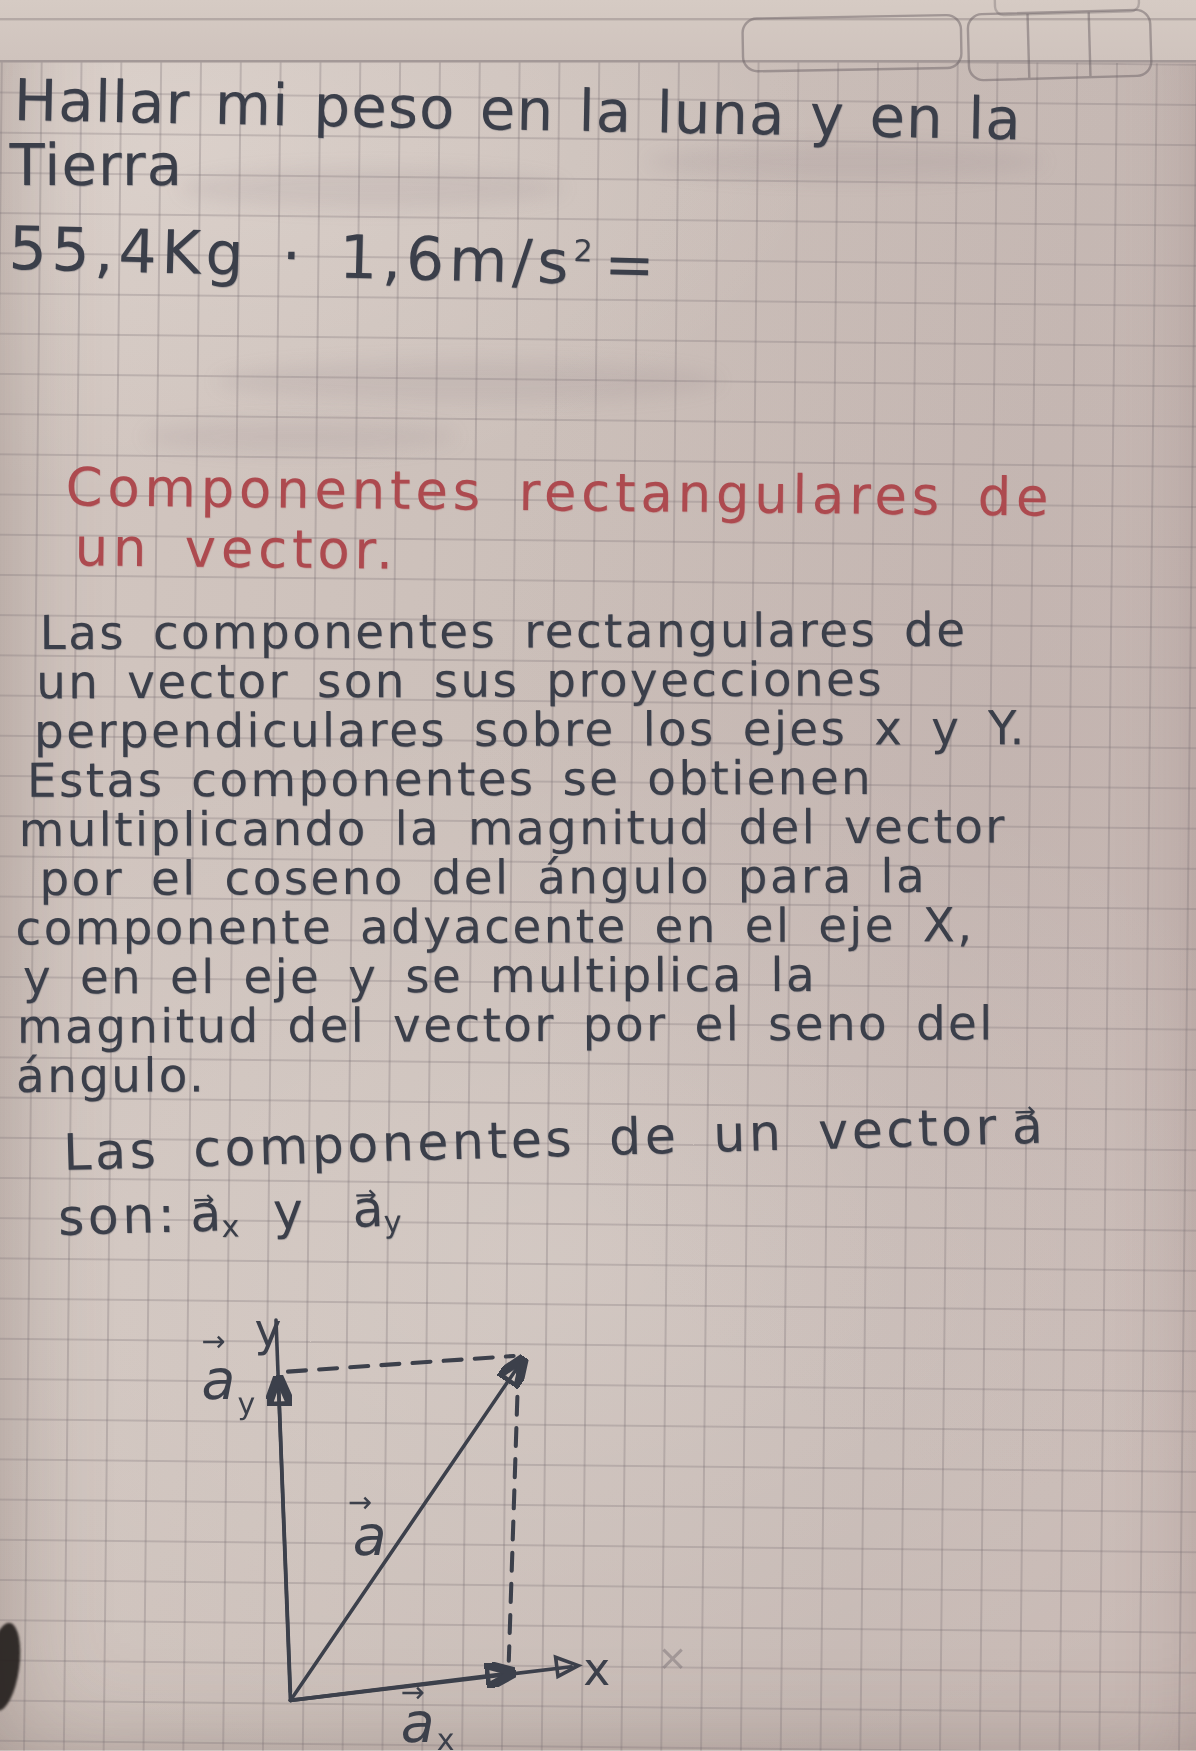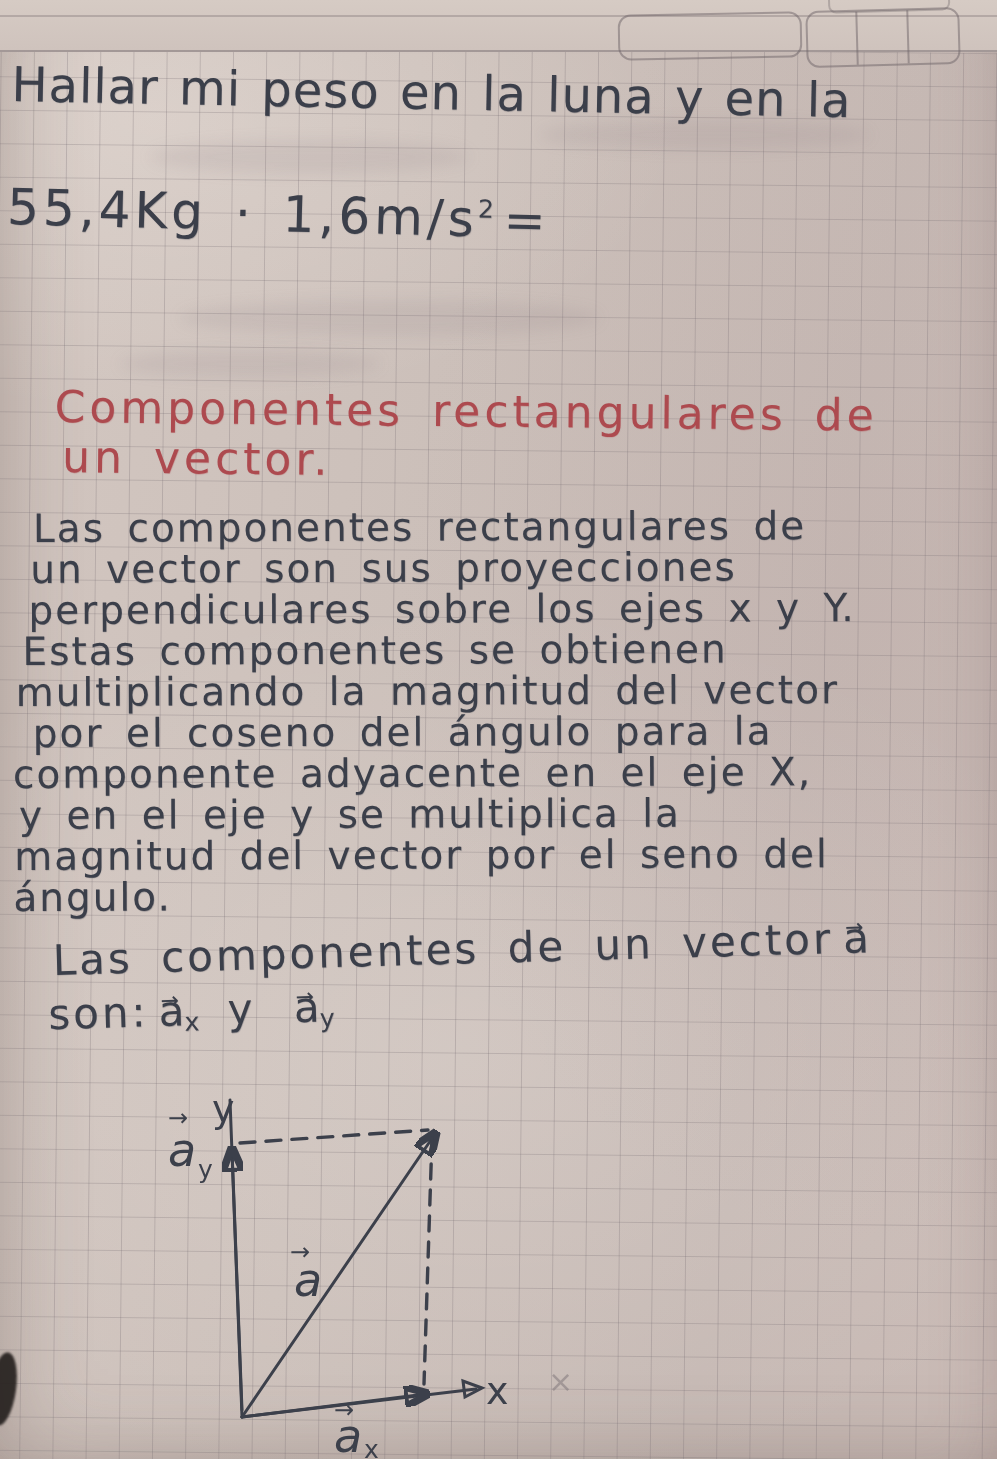--- a/index.html
+++ b/index.html
@@ -101,20 +101,21 @@
   <div class="header-box hb2">
     <span class="cell-div cd1"></span>
     <span class="cell-div cd2"></span>
   </div>
   <div class="smudge s1"></div>
   <div class="smudge s2"></div>
   <div class="smudge s3"></div>
   <div class="smudge s4"></div>
 
   <div class="hw problem-1">Hallar mi peso en la luna y en la</div>
+  <div class="hw problem-2">Tierra</div>
 
   <div class="hw formula">
     <span>55,4Kg · 1,6m/s</span><span class="sq">2</span><span class="eq">=</span>
   </div>
 
   <div class="hw heading">
     <div>Componentes rectangulares de</div>
     <div class="h2">un vector.</div>
   </div>
 

